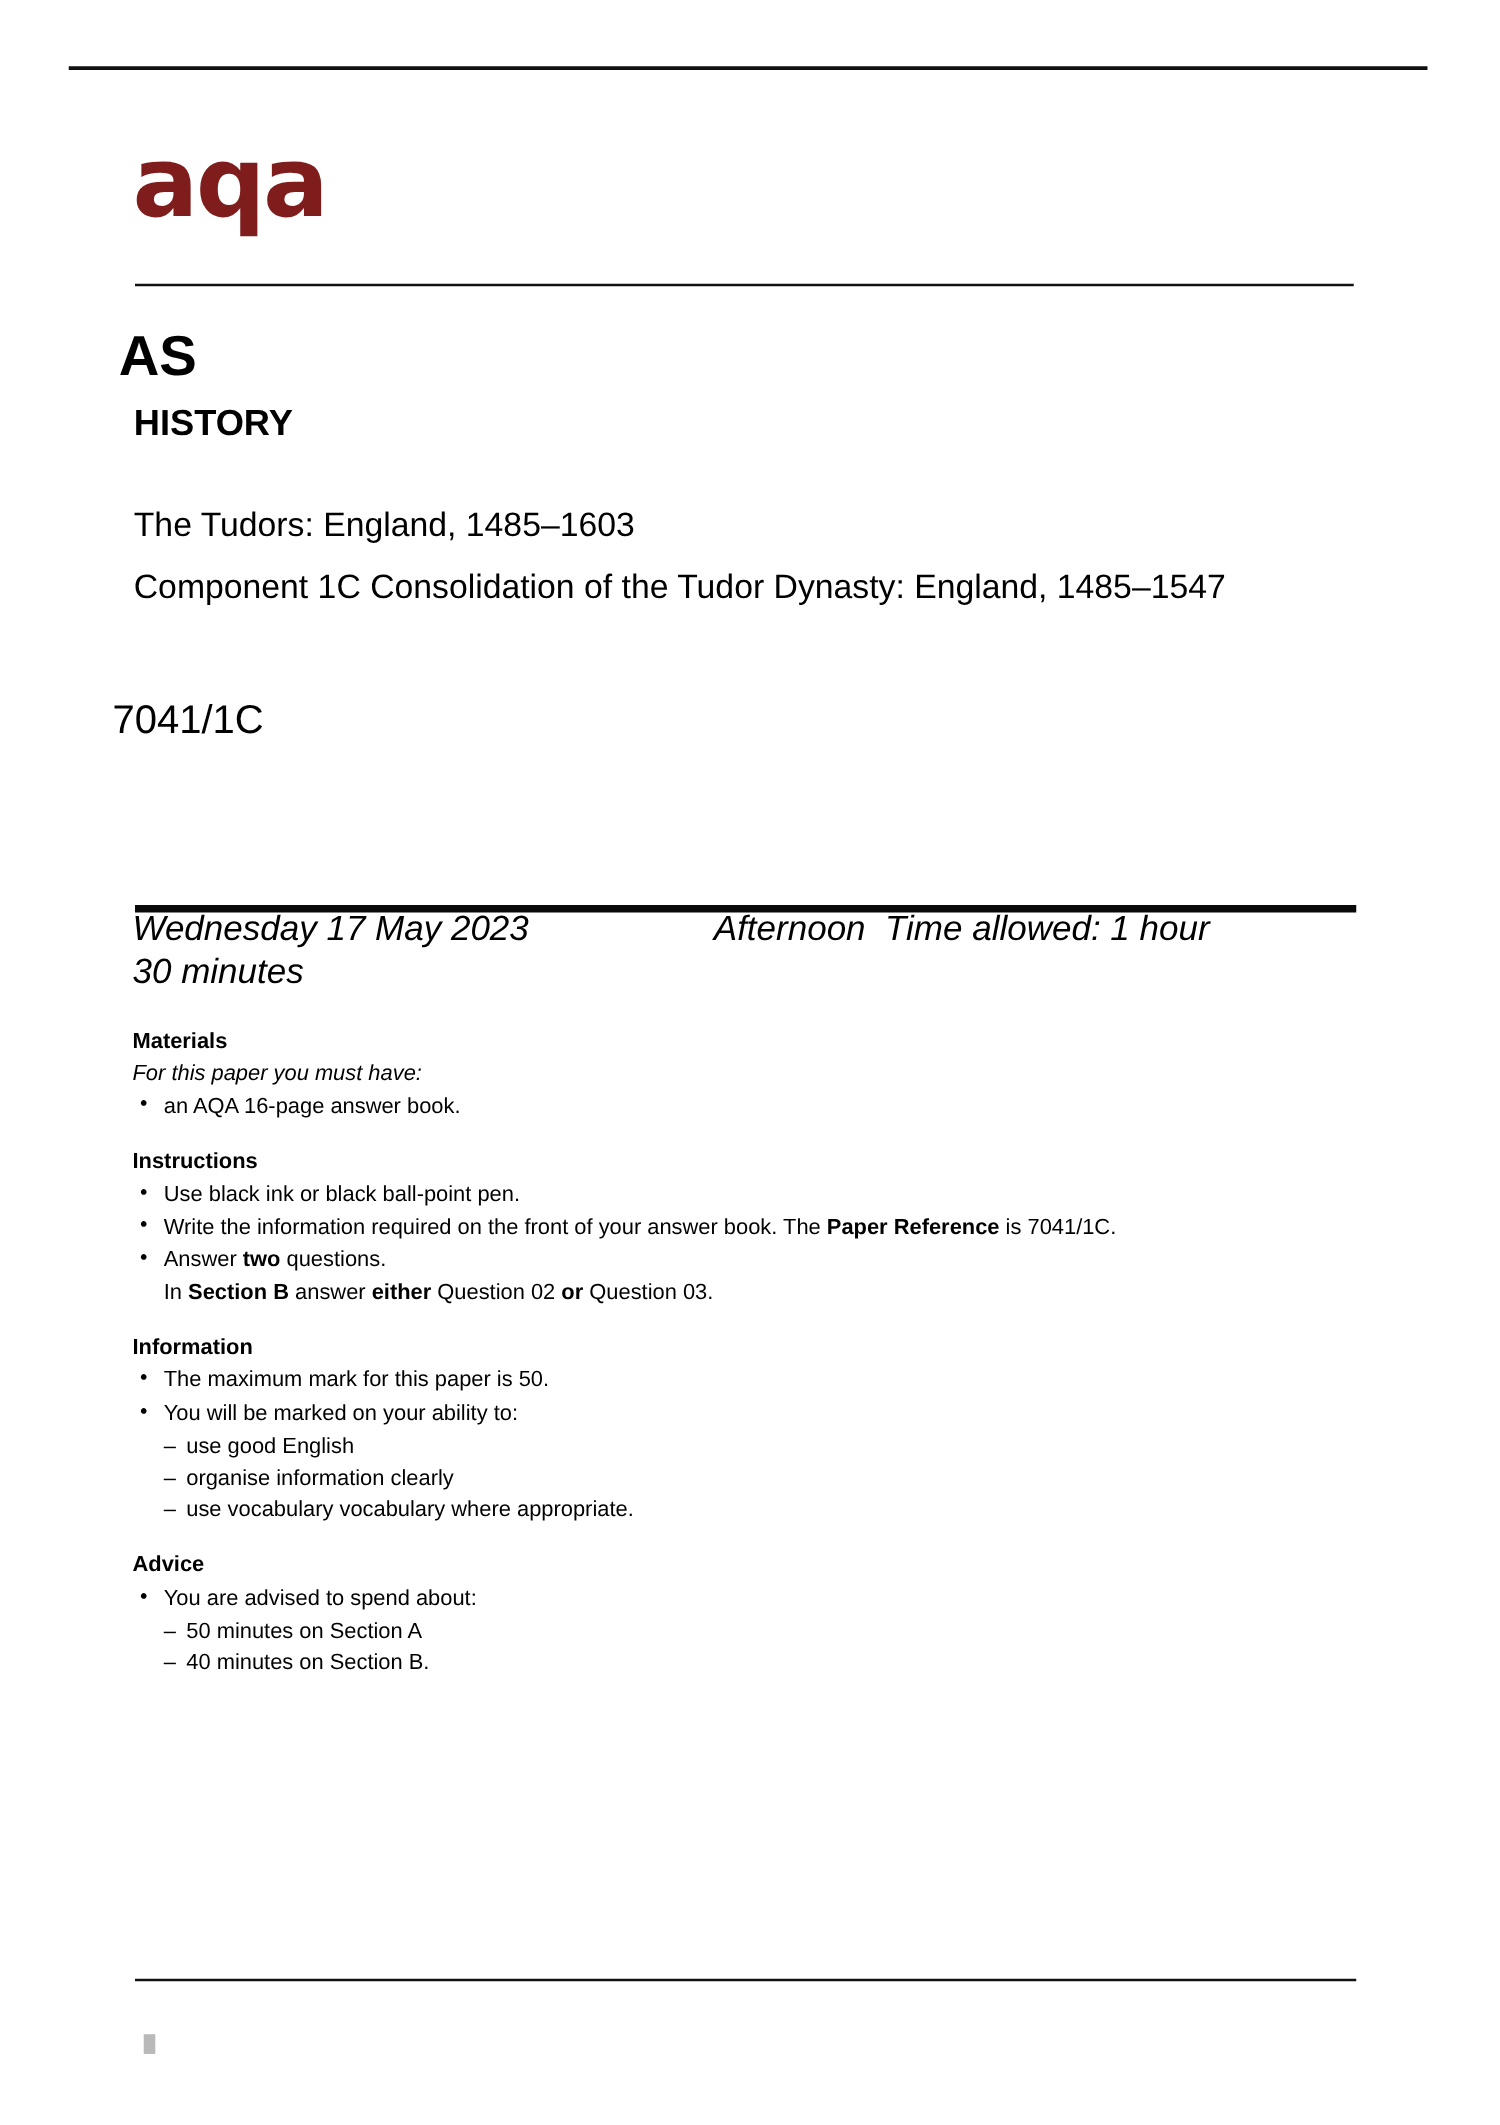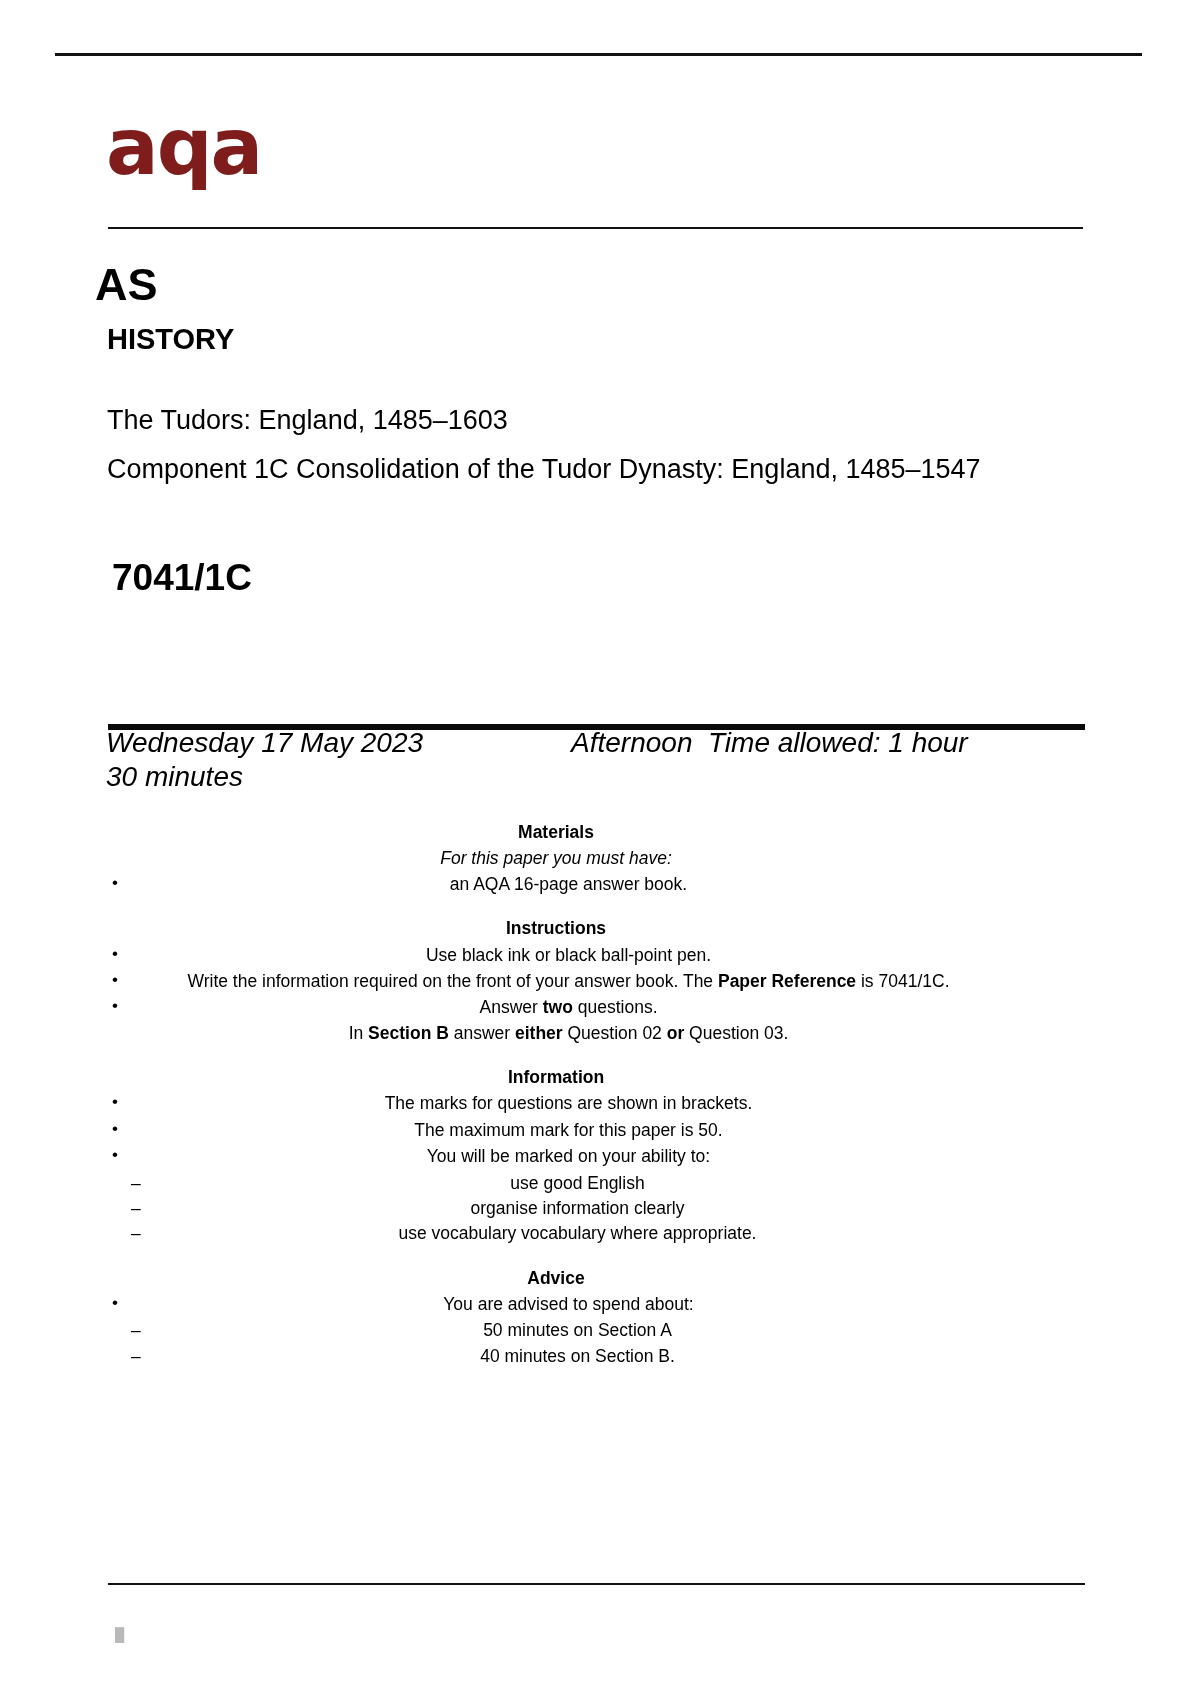--- a/index.html
+++ b/index.html
@@ -99,24 +99,24 @@
     position: absolute;
     left: 107px;
     top: 452px;
     width: 880px;
     font-size: 27px;
     font-weight: 400;
     line-height: 1.28;
   }
   .paper-code {
     position: absolute;
-    left: 112px;
+    left: 90px;
     top: 557px;
-    font-size: 37px;
-    font-weight: 700;
+    font-size: 32px;
+    font-weight: 400;
     letter-spacing: 0px;
   }
 
   
   .datetime {
     position: absolute;
     left: 106px;
     top: 726px;
     width: 900px;
     font-size: 28px;
@@ -131,21 +131,21 @@
 
   
   .sections {
     position: absolute;
     left: 106px;
     top: 820px;
     width: 900px;
     font-size: 17.5px;
     line-height: 1.45;
   }
-  .sec { margin-bottom: 19px; text-align: center; }
+  .sec { margin-bottom: 19px; }
   .sec:last-child { margin-bottom: 0; }
   .sec-head {
     font-weight: 700;
     font-size: 17.5px;
     margin-bottom: 1px;
   }
   .plain-line { margin: 0; font-style: italic; }
 
   ul.bullets {
     list-style: none;
@@ -236,21 +236,20 @@
         <li>
           <span>Answer </span><b>two</b><span> questions.</span>
           <div class="sub-line"><span>In </span><b>Section B</b><span> answer </span><b>either</b><span> Question 02 </span><b>or</b><span> Question 03.</span></div>
         </li>
       </ul>
     </div>
 
     <div class="sec">
       <div class="sec-head">Information</div>
       <ul class="bullets">
-        <li>The marks for questions are shown in brackets.</li>
         <li>The maximum mark for this paper is 50.</li>
         <li>
           <span>You will be marked on your ability to:</span>
         </li>
       </ul>
       <ul class="dash-list">
         <li>use good English</li>
         <li>organise information clearly</li>
         <li>use vocabulary vocabulary where appropriate.</li>
       </ul>

